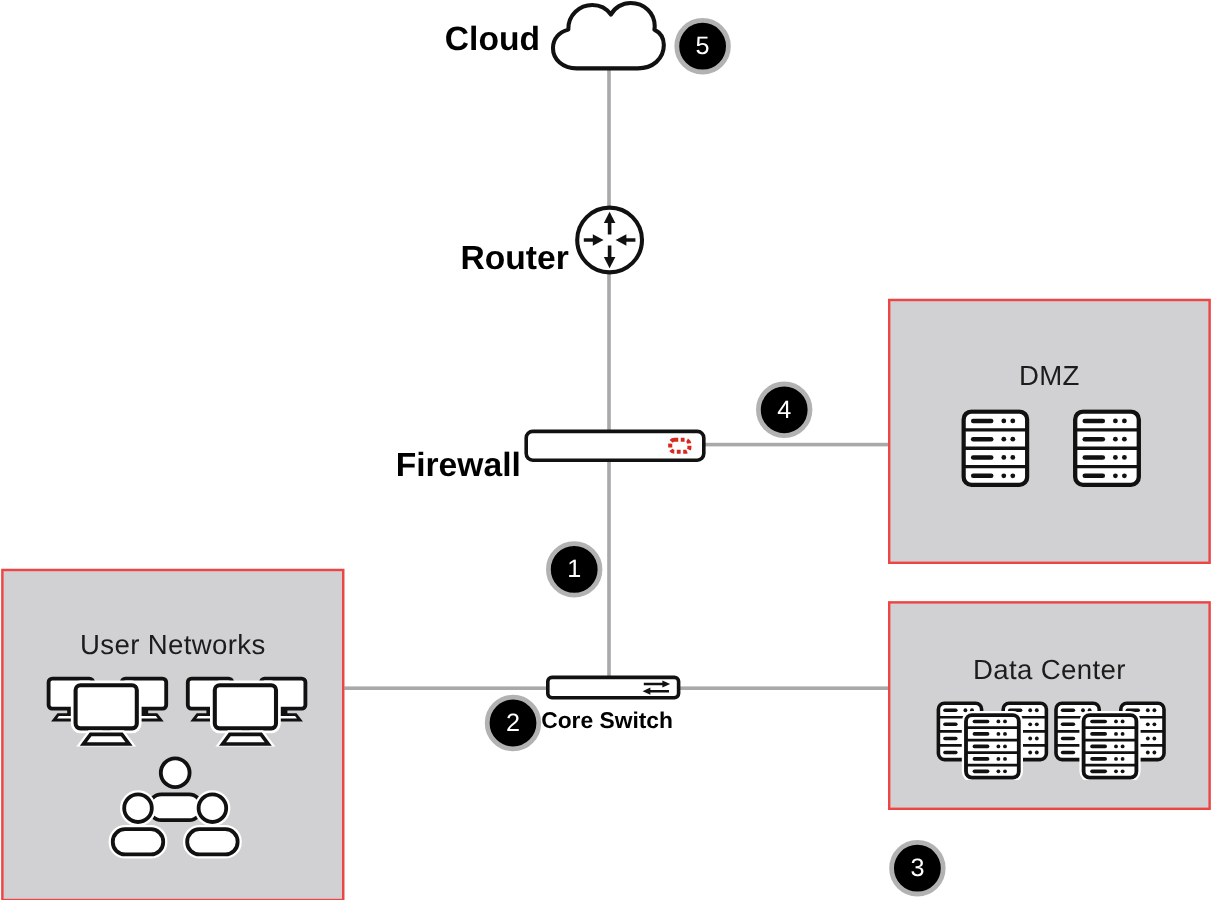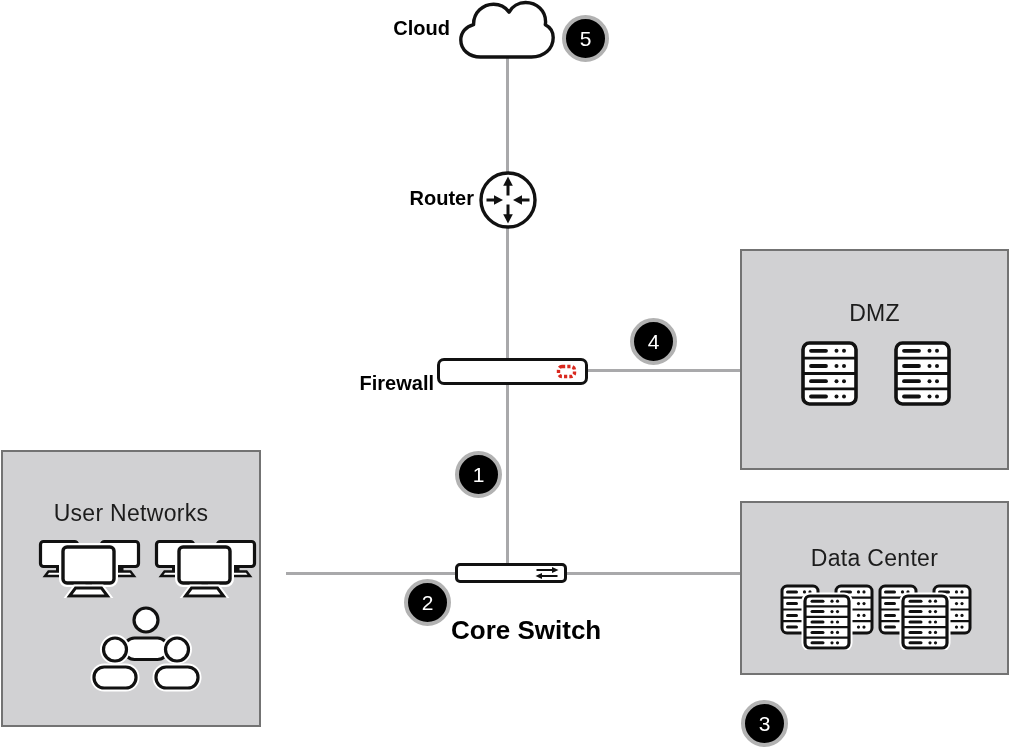--- a/index.html
+++ b/index.html
@@ -2,29 +2,29 @@
 <html><head>
 <meta charset="utf-8">
 <style>
   html,body{margin:0;padding:0;background:#ffffff;}
   .canvas{
     position:relative;width:1011px;height:750px;background:#ffffff;
     font-family:"Liberation Sans",sans-serif;overflow:hidden;
   }
   .line{position:absolute;background:#a9a9ab;}
   .zone{
-    position:absolute;background:#d1d1d3;border:2px solid #737373;
+    position:absolute;background:#d1d1d3;border:2px solid #ef4444;
     box-sizing:border-box;
   }
   .ztitle{
     position:absolute;left:0;right:0;text-align:center;
     font-size:23px;color:#1c1c1c;letter-spacing:.3px;
   }
   .lbl{
-    position:absolute;font-size:20px;font-weight:600;color:#000;
+    position:absolute;font-size:28px;font-weight:600;color:#000;
     white-space:nowrap;
   }
   .lbl.r{text-align:right;}
   .badge{
     position:absolute;width:39px;height:39px;border-radius:50%;
     background:#000;border:4px solid #b2b2b2;color:#fff;
     display:flex;align-items:center;justify-content:center;
     font-size:21px;line-height:1;
   }
   .appliance{
@@ -39,21 +39,21 @@
 </head>
 <body>
 
 <div class="canvas">
 
   <div class="line" style="left:506px;top:55px;width:3px;height:306px"></div>
   <div class="line" style="left:506px;top:384px;width:3px;height:182px"></div>
   <div class="line" style="left:585px;top:369px;width:156px;height:3px"></div>
   <div class="line" style="left:286px;top:572px;width:456px;height:3px"></div>
 
-  <div class="zone" style="left:1px;top:450px;width:260px;height:277px">
+  <div class="zone" style="left:1px;top:474px;width:286px;height:277px">
     <div class="ztitle" style="top:48px">User Networks</div>
 
     <svg class="icon-abs" style="left:33px;top:86px" width="107" height="60" viewBox="0 0 107 60">
       <rect x="4.5" y="3.5" width="37" height="25" rx="3" fill="#fff" stroke="#111" stroke-width="3.2"></rect>
       <rect x="20" y="29.5" width="6.5" height="3.5" fill="#111"></rect>
       <polygon points="9,38 37,38 33.5,33.5 12.5,33.5" fill="#fff" stroke="#111" stroke-width="2.4"></polygon>
       <rect x="65.5" y="3.5" width="37" height="25" rx="3" fill="#fff" stroke="#111" stroke-width="3.2"></rect>
       <rect x="81" y="29.5" width="6.5" height="3.5" fill="#111"></rect>
       <polygon points="70,38 98,38 94.5,33.5 73.5,33.5" fill="#fff" stroke="#111" stroke-width="2.4"></polygon>
       <rect x="27" y="9" width="51" height="36" rx="4" fill="#fff" stroke="#fff" stroke-width="8"></rect>
@@ -311,21 +311,21 @@
       <line x1="8.5" y1="30" x2="16.5" y2="30"></line>
       <line x1="51.5" y1="30" x2="43.5" y2="30"></line>
     </g>
     <g fill="#111">
       <polygon points="30,6.5 25.2,15.8 34.8,15.8"></polygon>
       <polygon points="30,53.5 25.2,44.2 34.8,44.2"></polygon>
       <polygon points="25,30 16,25.2 16,34.8"></polygon>
       <polygon points="35,30 44,25.2 44,34.8"></polygon>
     </g>
   </svg>
-  <div class="lbl r" style="left:316px;top:187px;width:158px">Router</div>
+  <div class="lbl r" style="left:316px;top:199px;width:158px">Router</div>
 
   <div class="appliance fw" style="left:437px;top:358px;width:145px;height:21px">
     <svg class="icon-abs" style="right:8px;top:3px" width="21" height="15" viewBox="0 0 21 15">
       <rect x="2.5" y="2.5" width="16" height="10" rx="3.5" fill="none" stroke="#d9291f" stroke-width="3.4" stroke-dasharray="3.2 2.1"></rect>
     </svg>
   </div>
   <div class="lbl r" style="left:296px;top:372px;width:138px">Firewall</div>
   <div class="badge" style="left:630px;top:318px">4</div>
   <div class="badge" style="left:455px;top:451px">1</div>
 
@@ -335,17 +335,17 @@
         <line x1="1.5" y1="4" x2="18" y2="4"></line>
         <line x1="22.5" y1="10" x2="6" y2="10"></line>
       </g>
       <g fill="#111">
         <polygon points="23.5,4 17,1 17,7"></polygon>
         <polygon points="0.5,10 7,7 7,13"></polygon>
       </g>
     </svg>
   </div>
   <div class="badge" style="left:404px;top:579px">2</div>
-  <div class="lbl" style="left:451px;top:615px;font-size:26px">Core Switch</div>
+  <div class="lbl" style="left:451px;top:591px;font-size:19px">Core Switch</div>
 
   <div class="badge" style="left:741px;top:700px">3</div>
 
 </div>
 
 </body></html>

